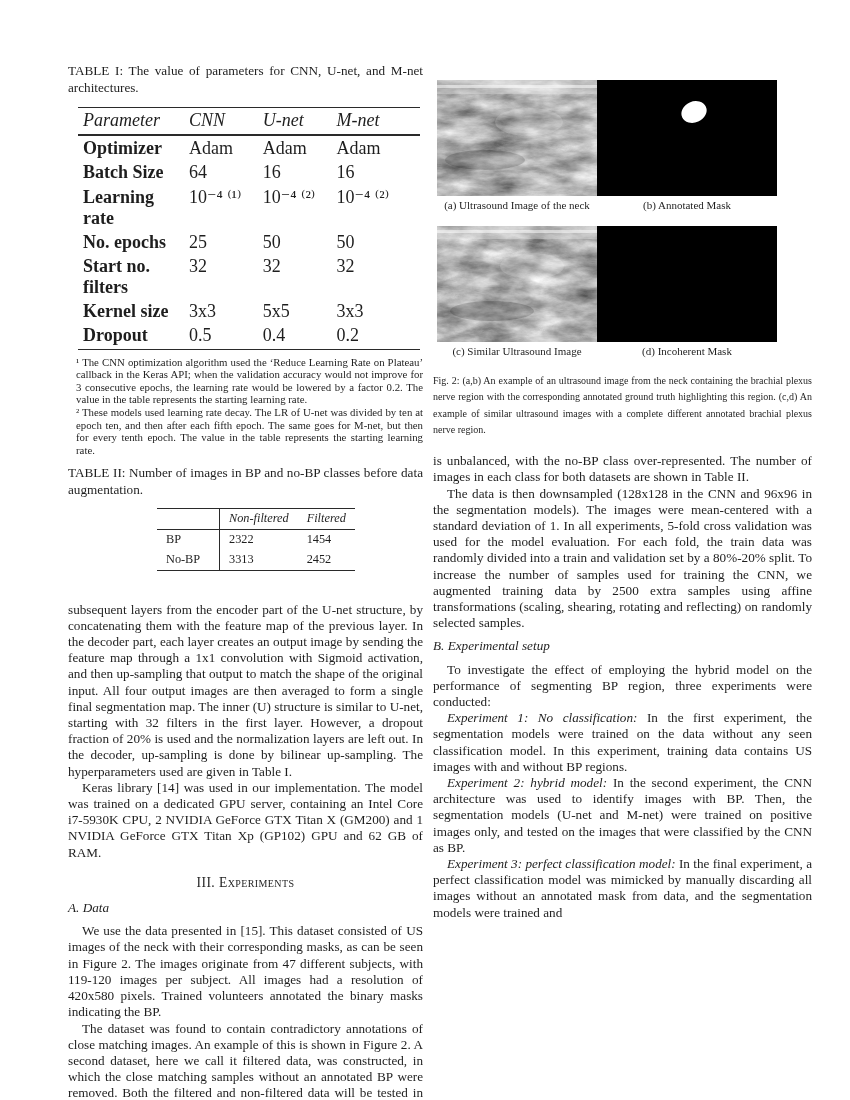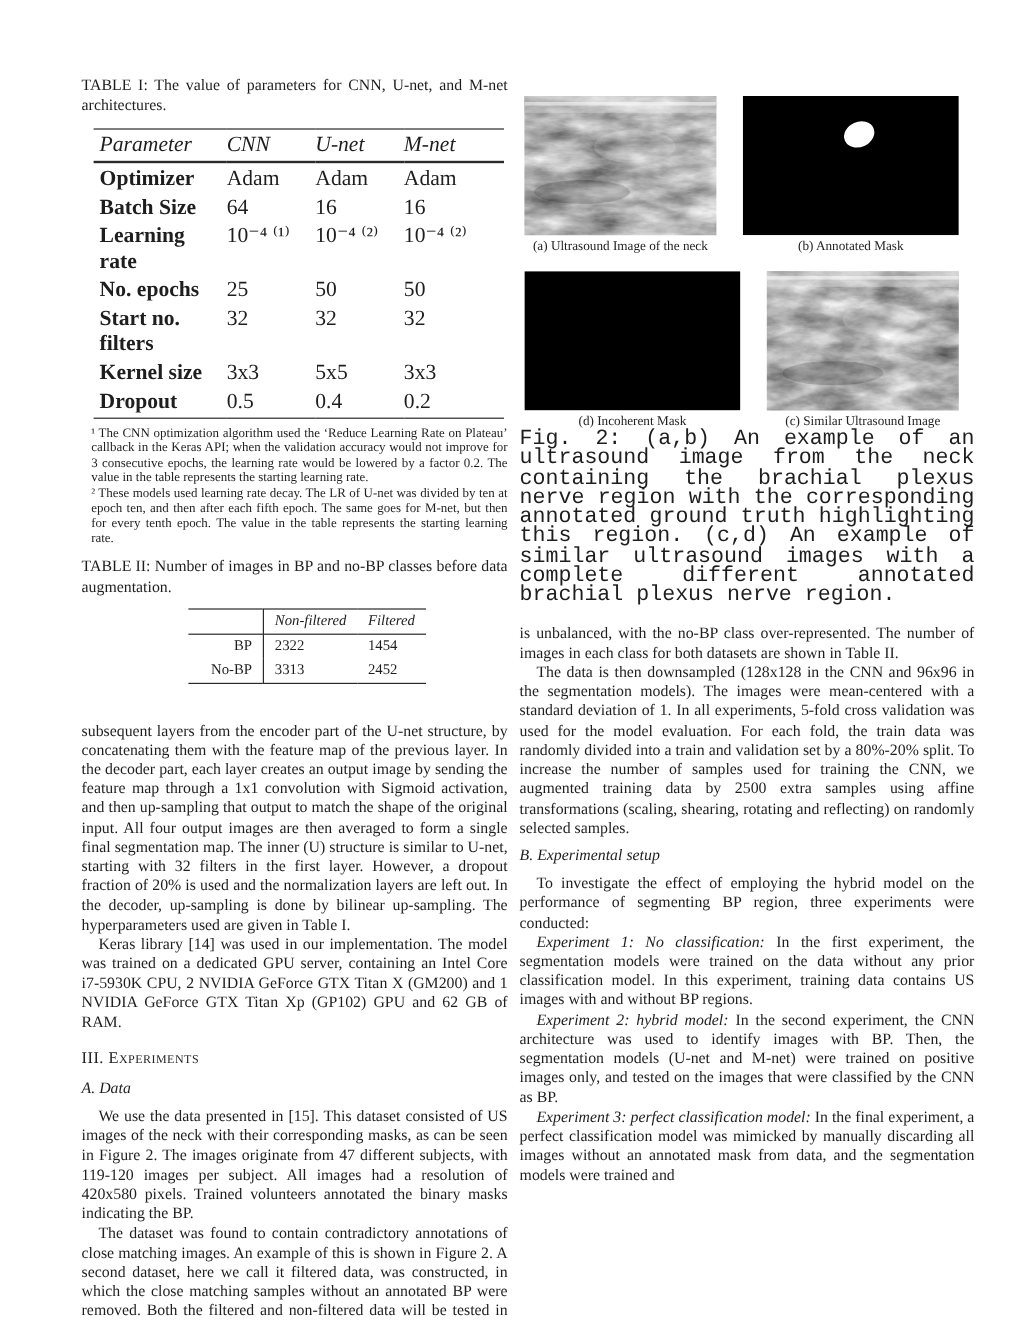--- a/index.html
+++ b/index.html
@@ -33,39 +33,39 @@
 
   .footnotes { margin:6px 0 0 8px; width:347px; font-size:10.8px; line-height:12.6px; text-align:justify; }
   .footnotes p { margin:0; }
 
   
   .t2caption { margin-top:9px; }
   table.t2 { border-collapse:collapse; font-size:12.3px; margin:9px 0 0 89px; }
   table.t2 th { font-style:italic; font-weight:normal; padding:2.5px 9px; border-bottom:1.2px solid #2a2a2a; }
   table.t2 td { padding:2.5px 9px; }
   table.t2 { border-top:1.2px solid #2a2a2a; border-bottom:1.2px solid #2a2a2a; }
-  table.t2 .rowlab { text-align:right; border-right:1.1px solid #2a2a2a; min-width:44px; }
+  table.t2 .rowlab { text-align:left; border-right:1.1px solid #2a2a2a; min-width:44px; }
 
   .lc-body { margin-top:31px; }
   .para-gap { margin-top:0px; }
 
   .sec-heading {
-    text-align:left; font-variant:small-caps; font-size:13.6px;
+    text-align:center; font-variant:small-caps; font-size:13.6px;
     letter-spacing:0.4px; margin:14px 0 9px 0; font-weight:normal;
   }
   .sub-heading { font-style:italic; font-size:13.2px; margin:7px 0 7px 0; font-weight:normal; }
 
   
-  .fig-row { display:flex; justify-content:space-between; align-items:flex-start;
+  .fig-row { display:flex; justify-content:flex-start; align-items:flex-start;
              padding-left:4px; padding-right:13px; }
   .fig-row + .fig-row { margin-top:14px; }
   .subfig { display:flex; flex-direction:column; }
   .subfig-caption { font-size:11px; line-height:13px; margin-top:3px; text-align:center; }
   .us-frame { display:block; }
-  .fig2-caption { margin-top:0; font-size:18px; line-height:16.3px; text-align:justify;font-family:Liberation Mono, monospace; }
+  .fig2-caption { margin-top:15px; font-size:10px; line-height:16.3px; text-align:justify; }
   .rc-body { margin-top:15px; }
   .italic { font-style:italic; }
 </style>
 </head>
 <body>
 
 <div class="page">
 
   <svg width="0" height="0" style="position:absolute" aria-hidden="true">
     <defs>
@@ -207,43 +207,43 @@
         <svg class="us-frame" width="180" height="116">
           <rect width="180" height="116" fill="#000000"></rect>
           <ellipse cx="97" cy="32" rx="13" ry="10.5" transform="rotate(-24 97 32)" fill="#ffffff"></ellipse>
         </svg>
         <div class="subfig-caption">(b) Annotated Mask</div>
       </div>
     </div>
 
     <div class="fig-row">
       <div class="subfig">
-        <svg class="us-frame" width="180" height="116">
-          <rect width="180" height="116" fill="#000000"></rect>
-        </svg>
-        <div class="subfig-caption">(d) Incoherent Mask</div>
-      </div>
-      <div class="subfig">
         <svg class="us-frame" width="160" height="116">
           <rect width="160" height="116" fill="#6d6d6d" filter="url(#usC)"></rect>
           <rect x="0" y="0" width="160" height="13" fill="#e8e8e8" opacity="0.35"></rect>
           <rect x="0" y="4" width="160" height="3" fill="#ffffff" opacity="0.5"></rect>
           <ellipse cx="95" cy="40" rx="32" ry="13" fill="#ffffff" opacity="0.18"></ellipse>
           <ellipse cx="55" cy="85" rx="42" ry="10" fill="#000000" opacity="0.18"></ellipse>
         </svg>
         <div class="subfig-caption">(c) Similar Ultrasound Image</div>
       </div>
+      <div class="subfig">
+        <svg class="us-frame" width="180" height="116">
+          <rect width="180" height="116" fill="#000000"></rect>
+        </svg>
+        <div class="subfig-caption">(d) Incoherent Mask</div>
+      </div>
     </div>
 
     <p class="fig2-caption">Fig. 2: (a,b) An example of an ultrasound image from the neck containing the brachial plexus nerve region with the corresponding annotated ground truth highlighting this region. (c,d) An example of similar ultrasound images with a complete different annotated brachial plexus nerve region.</p>
 
     <div class="body-text rc-body">
       <p>is unbalanced, with the no-BP class over-represented. The number of images in each class for both datasets are shown in Table II.</p>
       <p class="indent para-gap">The data is then downsampled (128x128 in the CNN and 96x96 in the segmentation models). The images were mean-centered with a standard deviation of 1. In all experiments, 5-fold cross validation was used for the model evaluation. For each fold, the train data was randomly divided into a train and validation set by a 80%-20% split. To increase the number of samples used for training the CNN, we augmented training data by 2500 extra samples using affine transformations (scaling, shearing, rotating and reflecting) on randomly selected samples.</p>
       <h4 class="sub-heading">B. Experimental setup</h4>
       <p class="indent">To investigate the effect of employing the hybrid model on the performance of segmenting BP region, three experiments were conducted:</p>
-      <p class="indent"><span class="italic">Experiment 1: No classification:</span> <span>In the first experiment, the segmentation models were trained on the data without any prior classification model. In this experiment, training data contains US images with and without BP regions.</span></p>
+      <p class="indent"><span class="italic">Experiment 1: No classification:</span> <span>In the first experiment, the segmentation models were trained on the data without any seen classification model. In this experiment, training data contains US images with and without BP regions.</span></p>
       <p class="indent"><span class="italic">Experiment 2: hybrid model:</span> <span>In the second experiment, the CNN architecture was used to identify images with BP. Then, the segmentation models (U-net and M-net) were trained on positive images only, and tested on the images that were classified by the CNN as BP.</span></p>
       <p class="indent"><span class="italic">Experiment 3: perfect classification model:</span> <span>In the final experiment, a perfect classification model was mimicked by manually discarding all images without an annotated mask from data, and the segmentation models were trained and</span></p>
     </div>
   </div>
 
 </div>
 
 </body></html>

